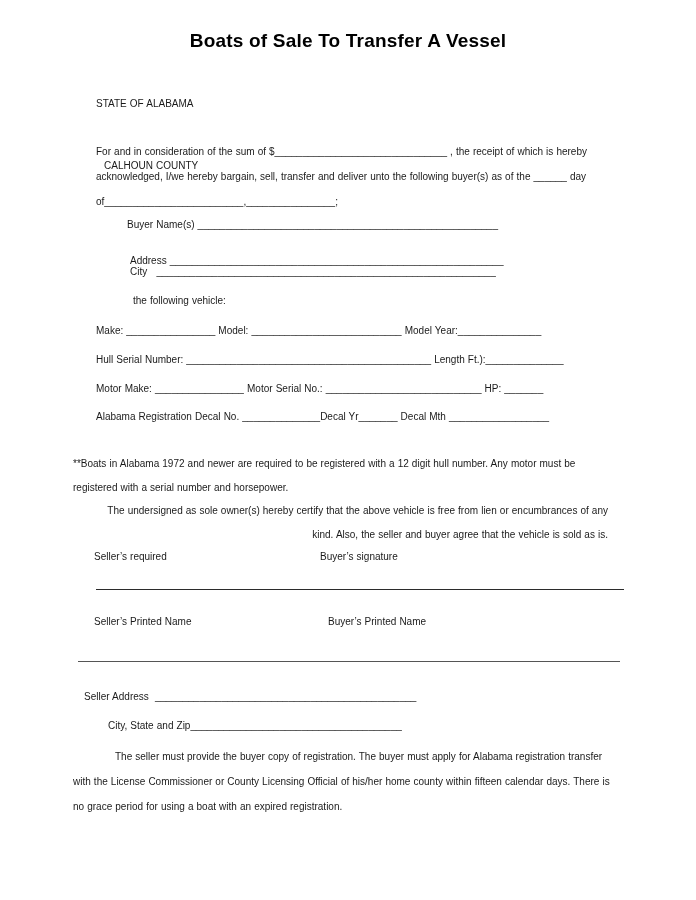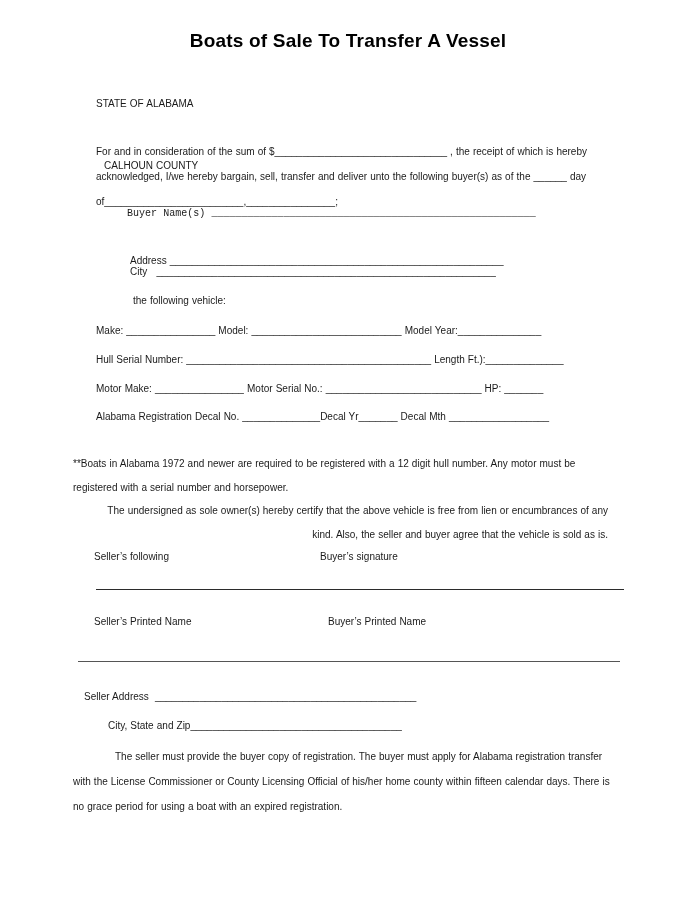--- a/index.html
+++ b/index.html
@@ -43,21 +43,21 @@
   .county-line { top: 110px; left: 104px; margin-top: 44px; }
 
   .consider {
     top: 139px;
     left: 96px;
     width: 510px;
     line-height: 25px;
   }
 
   .field-row { line-height: 22px; }
-  .buyer-name { top: 203px; left: 127px; font-family: Liberation Mono, monospace; }
+  .buyer-name { top: 214px; left: 127px; }
   .address    { top: 232px; left: 130px; margin-top: 18px; }
   .city       { top: 261px; left: 130px; }
   .follow-veh { top: 290px; left: 133px; }
 
   .veh1 { top: 320px; left: 96px; }
   .veh2 { top: 349px; left: 96px; }
   .veh3 { top: 378px; left: 96px; }
   .veh4 { top: 406px; left: 96px; }
 
   .boatnote {
@@ -119,21 +119,21 @@
 
   <div class="blk field-row veh1">Make: ________________ Model: ___________________________ Model Year:_______________</div>
   <div class="blk field-row veh2">Hull Serial Number: ____________________________________________ Length Ft.):______________</div>
   <div class="blk field-row veh3">Motor Make: ________________ Motor Serial No.: ____________________________ HP: _______</div>
   <div class="blk field-row veh4">Alabama Registration Decal No. ______________Decal Yr_______ Decal Mth __________________</div>
 
   <div class="blk boatnote">**Boats in Alabama 1972 and newer are required to be registered with a 12 digit hull number. Any motor must be registered with a serial number and horsepower.</div>
 
   <div class="blk undersigned">The undersigned as sole owner(s) hereby certify that the above vehicle is free from lien or encumbrances of any kind. Also, the seller and buyer agree that the vehicle is sold as is.</div>
 
-  <div class="blk sig-label-seller">Seller’s following</div>
+  <div class="blk sig-label-seller">Seller’s required</div>
   <div class="blk sig-label-buyer">Buyer’s signature</div>
 
   <div class="rule rule-1"></div>
 
   <div class="blk name-label-seller">Seller’s Printed Name</div>
   <div class="blk name-label-buyer">Buyer’s Printed Name</div>
 
   <div class="rule rule-2"></div>
 
   <div class="blk seller-address">Seller Address  _______________________________________________</div>

